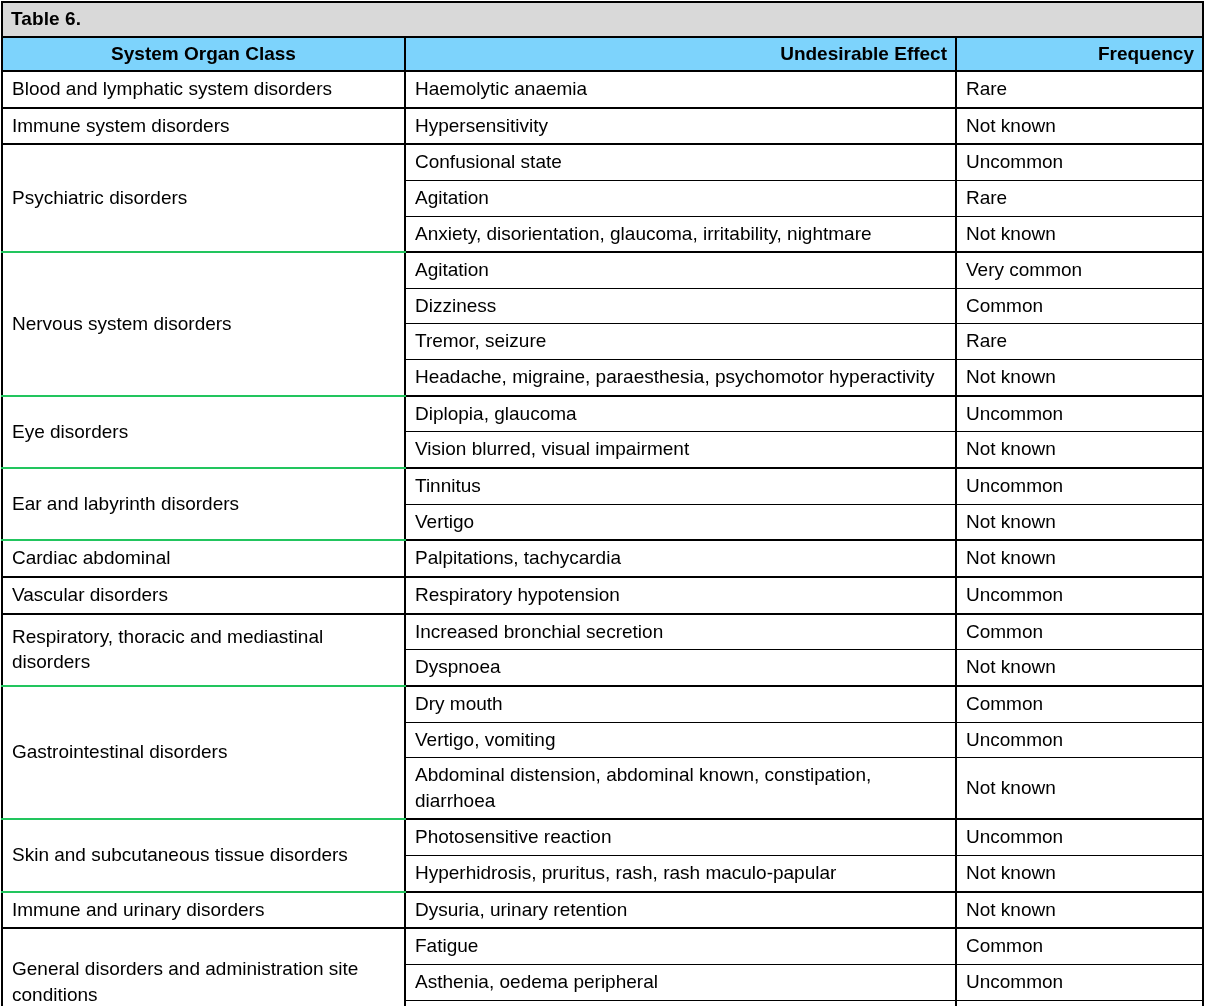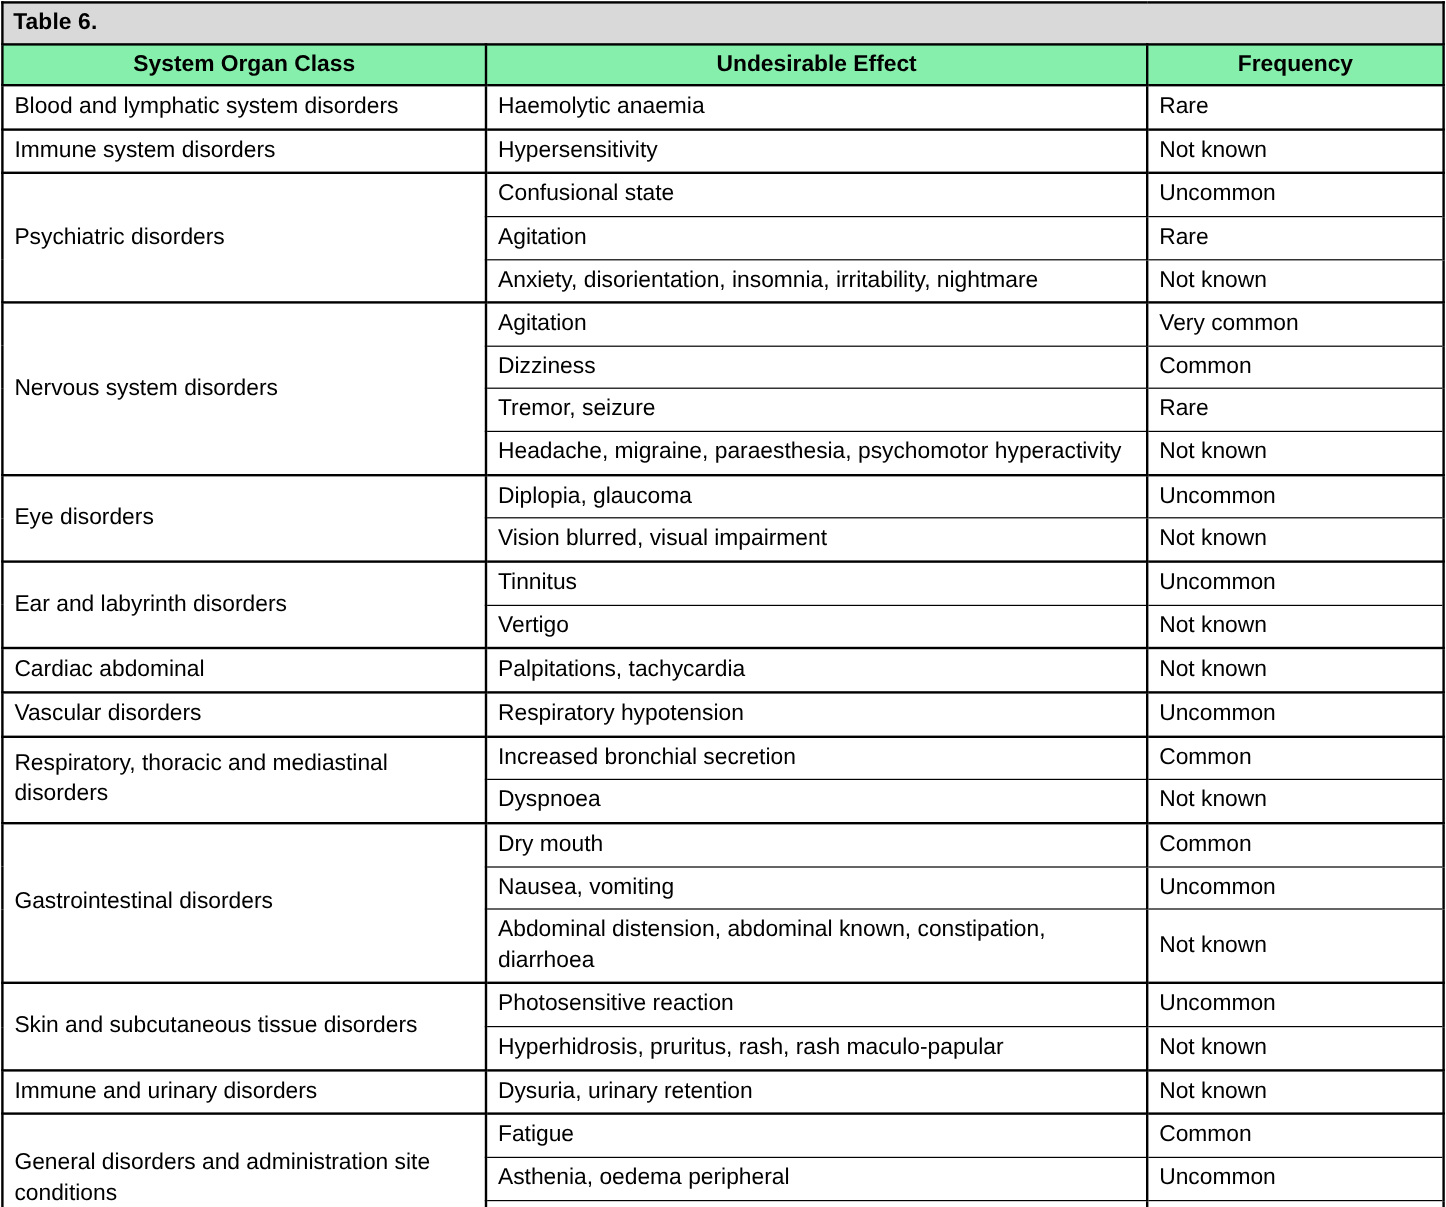--- a/index.html
+++ b/index.html
@@ -47,42 +47,42 @@
   }
 
   
   tr.head-row th {
     border: 2px solid #000000;
     font-weight: bold;
     font-size: 19px;
     height: 29px;
     padding: 1px 8px 2px 8px;
     line-height: 1.15;
-    background: #86efac;
+    background: #7dd3fc;
   }
   th.head-center { text-align: center; }
-  th.head-left   { text-align: center; }
+  th.head-left   { text-align: right; }
 
   
   td.cell {
     border-left: 2px solid #000000;
     border-right: 2px solid #000000;
     border-top: 1px solid #000000;
     border-bottom: 1px solid #000000;
     font-size: 19px;
     line-height: 1.35;
     padding: 4px 8px 5px 9px;
     vertical-align: middle;
     background: #ffffff;
     text-align: left;
   }
   td.soc {
     vertical-align: middle;
     border-top: 2px solid #000000;
-    border-bottom: 2px solid #000000;
+    border-bottom: 2px solid #22c55e;
   }
   
   tr.group-start td.cell {
     border-top: 2px solid #000000;
   }
   tr.group-end td.cell {
     border-bottom: 2px solid #000000;
   }
   tr.last-row td.cell {
     border-bottom: 2px solid #000000;
@@ -120,21 +120,21 @@
         <tr class="group-start">
           <td class="cell soc" rowspan="3">Psychiatric disorders</td>
           <td class="cell">Confusional state</td>
           <td class="cell">Uncommon</td>
         </tr>
         <tr>
           <td class="cell">Agitation</td>
           <td class="cell">Rare</td>
         </tr>
         <tr class="group-end">
-          <td class="cell">Anxiety, disorientation, insomnia, irritability, nightmare</td>
+          <td class="cell">Anxiety, disorientation, glaucoma, irritability, nightmare</td>
           <td class="cell">Not known</td>
         </tr>
         <tr class="group-start">
           <td class="cell soc" rowspan="4">Nervous system disorders</td>
           <td class="cell">Agitation</td>
           <td class="cell">Very common</td>
         </tr>
         <tr>
           <td class="cell">Dizziness</td>
           <td class="cell">Common</td>
@@ -183,21 +183,21 @@
         <tr class="group-end">
           <td class="cell">Dyspnoea</td>
           <td class="cell">Not known</td>
         </tr>
         <tr class="group-start">
           <td class="cell soc" rowspan="3">Gastrointestinal disorders</td>
           <td class="cell">Dry mouth</td>
           <td class="cell">Common</td>
         </tr>
         <tr>
-          <td class="cell">Nausea, vomiting</td>
+          <td class="cell">Vertigo, vomiting</td>
           <td class="cell">Uncommon</td>
         </tr>
         <tr class="group-end">
           <td class="cell">Abdominal distension, abdominal known, constipation, diarrhoea</td>
           <td class="cell">Not known</td>
         </tr>
         <tr class="group-start">
           <td class="cell soc" rowspan="2">Skin and subcutaneous tissue disorders</td>
           <td class="cell">Photosensitive reaction</td>
           <td class="cell">Uncommon</td>

